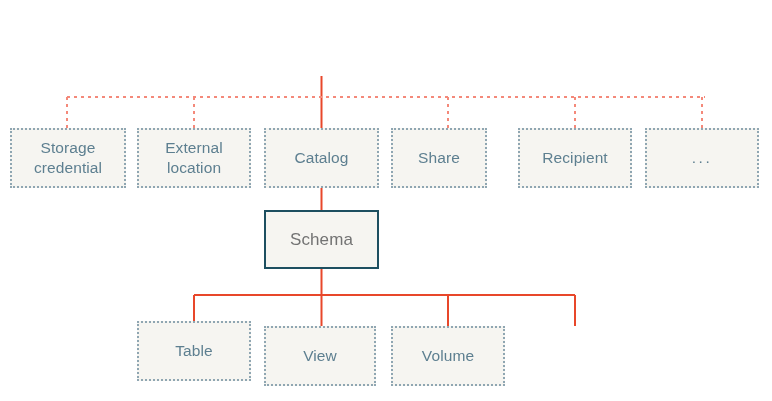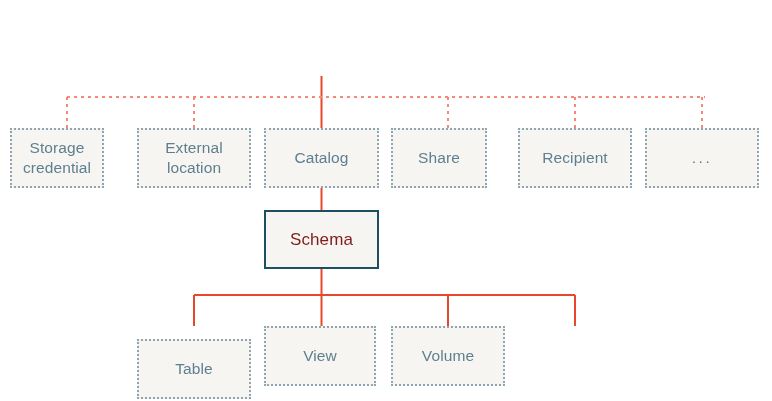--- a/index.html
+++ b/index.html
@@ -60,21 +60,21 @@
     font-size: 11px;
     line-height: 1.25;
     margin-top: 2px;
     white-space: pre-line;
     color: #5d7f90;
   }
 
   
   .node.emphasis {
     border: 2px solid #1d4f60;
-    color: #7f1d1d;
+    color: #737373;
     font-size: 17px;
   }
 
   
   .node.ellipsis .title {
     letter-spacing: 2.5px;
   }
 </style>
 </head>
 <body>
@@ -98,21 +98,21 @@
     <line x1="321.5" y1="269" x2="321.5" y2="326" stroke="#e8472a" stroke-width="2"></line>
 
     <line x1="194" y1="295" x2="575" y2="295" stroke="#e8472a" stroke-width="2"></line>
 
     <line x1="194" y1="295" x2="194" y2="326" stroke="#e8472a" stroke-width="2"></line>
     <line x1="448" y1="295" x2="448" y2="326" stroke="#e8472a" stroke-width="2"></line>
     <line x1="575" y1="295" x2="575" y2="326" stroke="#e8472a" stroke-width="2"></line>
   </svg>
 
 
-  <div class="node" style="left:10px; top:128px; width:94px; height:60px;">
+  <div class="node" style="left:10px; top:128px; width:116px; height:60px;">
     <span class="title">Storage
 credential</span>
   </div>
 
   <div class="node" style="left:137px; top:128px; width:114px; height:60px;">
     <span class="title">External
 location</span>
   </div>
 
   <div class="node" style="left:264px; top:128px; width:115px; height:60px;">
@@ -128,21 +128,21 @@
   </div>
 
   <div class="node ellipsis" style="left:645px; top:128px; width:114px; height:60px;">
     <span class="title">...</span>
   </div>
 
   <div class="node emphasis" style="left:264px; top:210px; width:115px; height:59px;">
     <span class="title">Schema</span>
   </div>
 
-  <div class="node" style="left:137px; top:339px; width:114px; height:60px;">
+  <div class="node" style="left:137px; top:321px; width:114px; height:60px;">
     <span class="title">Table</span>
   </div>
 
   <div class="node" style="left:264px; top:326px; width:112px; height:60px;">
     <span class="title">View</span>
   </div>
 
   <div class="node" style="left:391px; top:326px; width:114px; height:60px;">
     <span class="title">Volume</span>
   </div>

